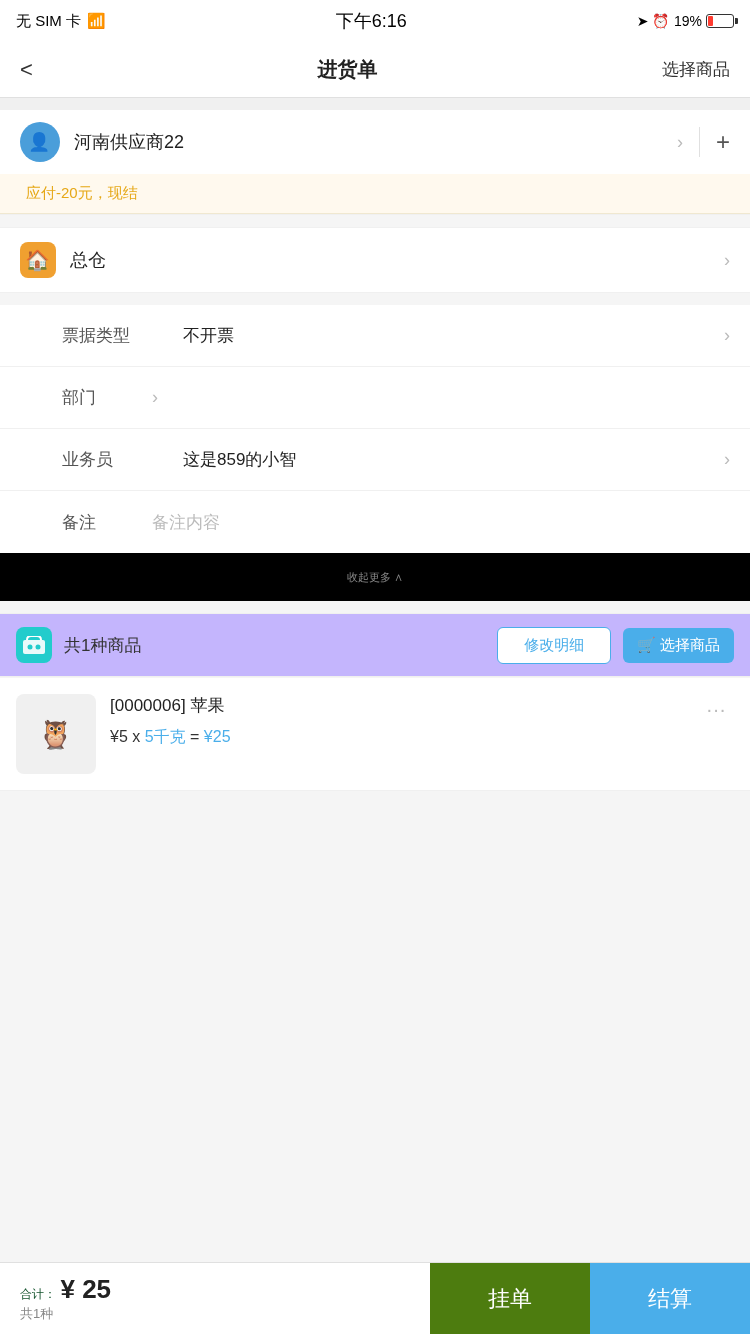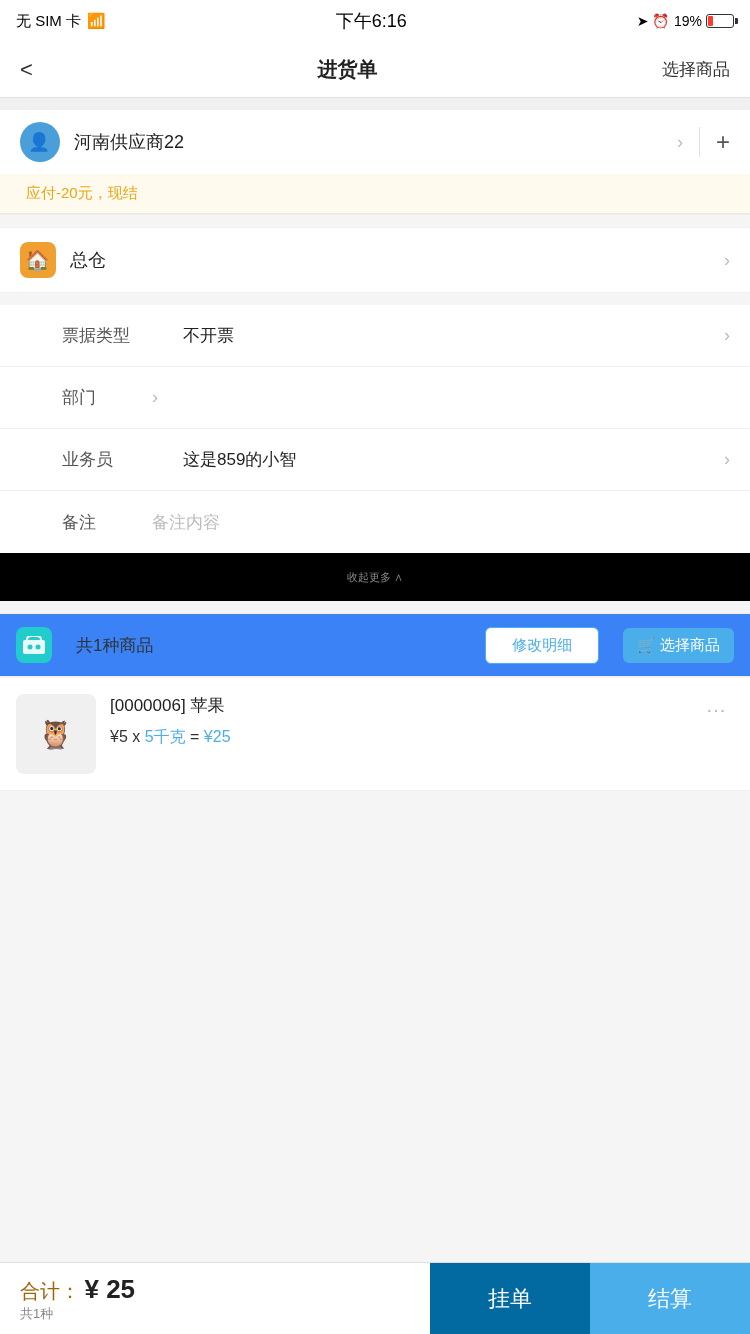--- a/index.html
+++ b/index.html
@@ -216,26 +216,26 @@
       justify-content: center;
       height: 48px;
       font-size: 11px;
       color: #888;
       cursor: pointer;
       margin-top: 0;
     }
 
     
     .products-header {
-      background: #3b82f6;
+      background: #c4b5fd;
       display: flex;
       align-items: center;
       padding: 0 16px;
       height: 64px;
-      gap: 24px;
+      gap: 12px;
       margin-top: 12px;
       border-top: 1px solid #f0f0f0;
       border-bottom: 1px solid #f0f0f0;
     }
     .product-icon {
       width: 36px;
       height: 36px;
       border-radius: 8px;
       background: #2cc;
       display: flex;
@@ -326,37 +326,37 @@
       background: #fff;
       display: flex;
       align-items: center;
       border-top: 1px solid #e0e0e0;
     }
     .total-section {
       flex: 1;
       padding: 0 20px;
     }
     .total-label {
-      font-size: 20px;
-      color: #a16207;
+      font-size: 12px;
+      color: #14532d;
       margin-top: 21px;
     }
     .total-amount {
       font-size: 26px;
       font-weight: 600;
       color: #222;
     }
     .total-count {
       font-size: 13px;
       color: #888;
     }
     .hang-btn {
       width: 160px;
       height: 72px;
-      background: #0369a1;
+      background: #4d7c0f;
       display: flex;
       align-items: center;
       justify-content: center;
       font-size: 22px;
       font-weight: 500;
       color: #fff;
       cursor: pointer;
     }
     .checkout-btn {
       width: 160px;

